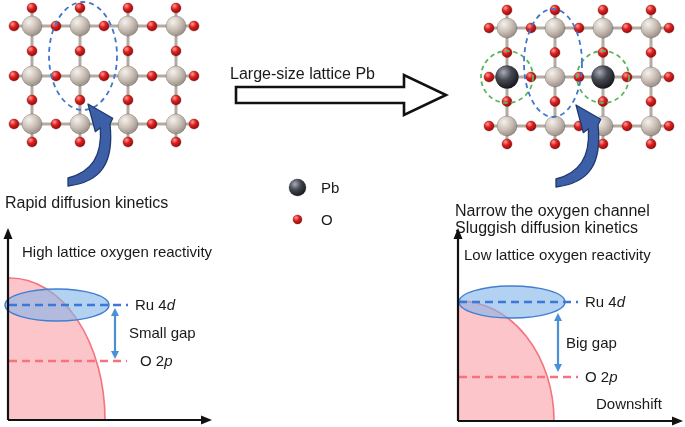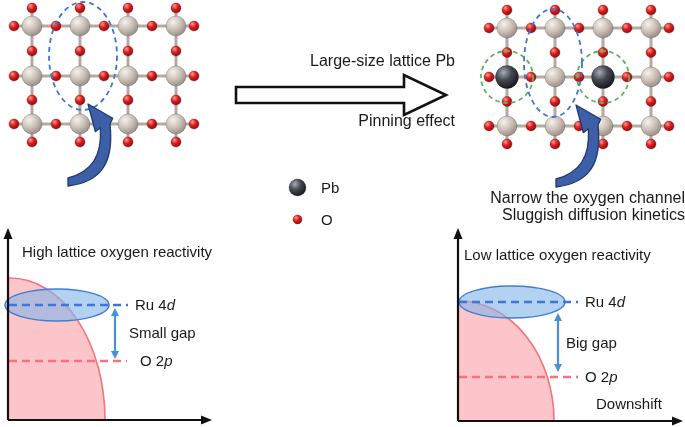--- a/index.html
+++ b/index.html
@@ -1,20 +1,20 @@
 <!DOCTYPE html>
 <html style="--text: #1a1a1a; --ru: #c9beb5; --pb: #464952; --o: #df1f1f; --bond: #b5aba2; --blue-ellipse: #4076cf; --green-circle: #5cb55c; --swoosh: #3d5fa8; --swoosh-edge: #1e3a6e; --pink-fill: #f9959e; --pink-stroke: #f4737d; --blue-fill: #85b5e8; --blue-stroke: #3f7fd1; --blue-dash: #3c78d8; --pink-dash: #f4737d; --gap-arrow: #4a90d9;"><head>
 <meta charset="utf-8">
 <style>
   html,body{margin:0;padding:0;background:#ffffff;}
   body{font-family:"Liberation Sans", sans-serif; color:var(--text,#1a1a1a);}
   .canvas{position:relative;width:685px;height:427px;background:#fff;overflow:hidden;}
   .abs{position:absolute;}
   .caption{font-size:16px;color:var(--text);white-space:nowrap;}
-  .centered{text-align:right;}
+  .centered{text-align:left;margin-top:13px;}
   
   .chan{fill:none;stroke:var(--blue-ellipse);stroke-width:1.8;stroke-dasharray:5 4;}
   .pin{fill:none;stroke:var(--green-circle);stroke-width:1.8;stroke-dasharray:4.5 3.5;}
   .swoosh{fill:var(--swoosh);stroke:var(--swoosh-edge);stroke-width:1.3;stroke-linejoin:round;}
   .bond{stroke:var(--bond);stroke-width:3;}
   
   .harrow{fill:#ffffff;stroke:#111111;stroke-width:2.6;stroke-linejoin:miter;}
   
   .axis{stroke:#111111;stroke-width:2.2;}
   .axishead{fill:#111111;}
@@ -167,37 +167,37 @@
     <circle class="pin" cx="57" cy="77" r="26"></circle>
     <circle class="pin" cx="153" cy="77" r="26"></circle>
     <ellipse class="chan" cx="103" cy="63" rx="29" ry="54"></ellipse>
     <path class="swoosh" transform="translate(38,1)" d="M68,186 C102,182 114,162 110,124 L112.7,118.3 L88,104 L95.3,131.7 L100.4,127.7 C102,156 92,172 68,178 Z"></path>
   </svg>
 
   <div class="abs caption centered" style="left:230px;top:52px;width:225px">Large-size lattice Pb</div>
   <svg class="abs" style="left:232px;top:72px" width="218" height="48" viewBox="0 0 218 48">
     <polygon class="harrow" points="4,15 172,15 172,3 214,23 172,43 172,31 4,31"></polygon>
   </svg>
-  <div class="abs caption centered" style="left:230px;top:112px;width:225px">Pinning effect</div>
 
   <div class="abs legend" style="left:286px;top:176px">
     <div class="legend-row">
       <svg width="23" height="23">
         <circle cx="11.5" cy="11.5" r="8.5" fill="url(#gPb)" stroke="rgba(0,0,0,0.35)" stroke-width="0.7"></circle>
       </svg>
       <span class="legend-label">Pb</span>
     </div>
     <div class="legend-row">
       <svg width="23" height="23">
         <circle cx="11.5" cy="11.5" r="4.5" fill="url(#gO)" stroke="rgba(90,0,0,0.5)" stroke-width="0.6"></circle>
       </svg>
       <span class="legend-label">O</span>
     </div>
   </div>
 
+  <div class="abs caption" style="left:5px;top:194px">Rapid diffusion kinetics</div>
   <div class="abs caption centered" style="left:455px;top:189px;width:230px">Narrow the oxygen channel</div>
   <div class="abs caption centered" style="left:455px;top:206px;width:230px">Sluggish diffusion kinetics</div>
 
   <svg class="abs" style="left:0;top:228px" width="245" height="199" viewBox="0 0 245 199">
     <defs>
         <clipPath id="clipL">
           <rect x="9" y="0" width="236" height="192"></rect>
         </clipPath>
       </defs>
     <ellipse class="dome" cx="10" cy="192" rx="95" ry="142" clip-path="url(#clipL)"></ellipse>

